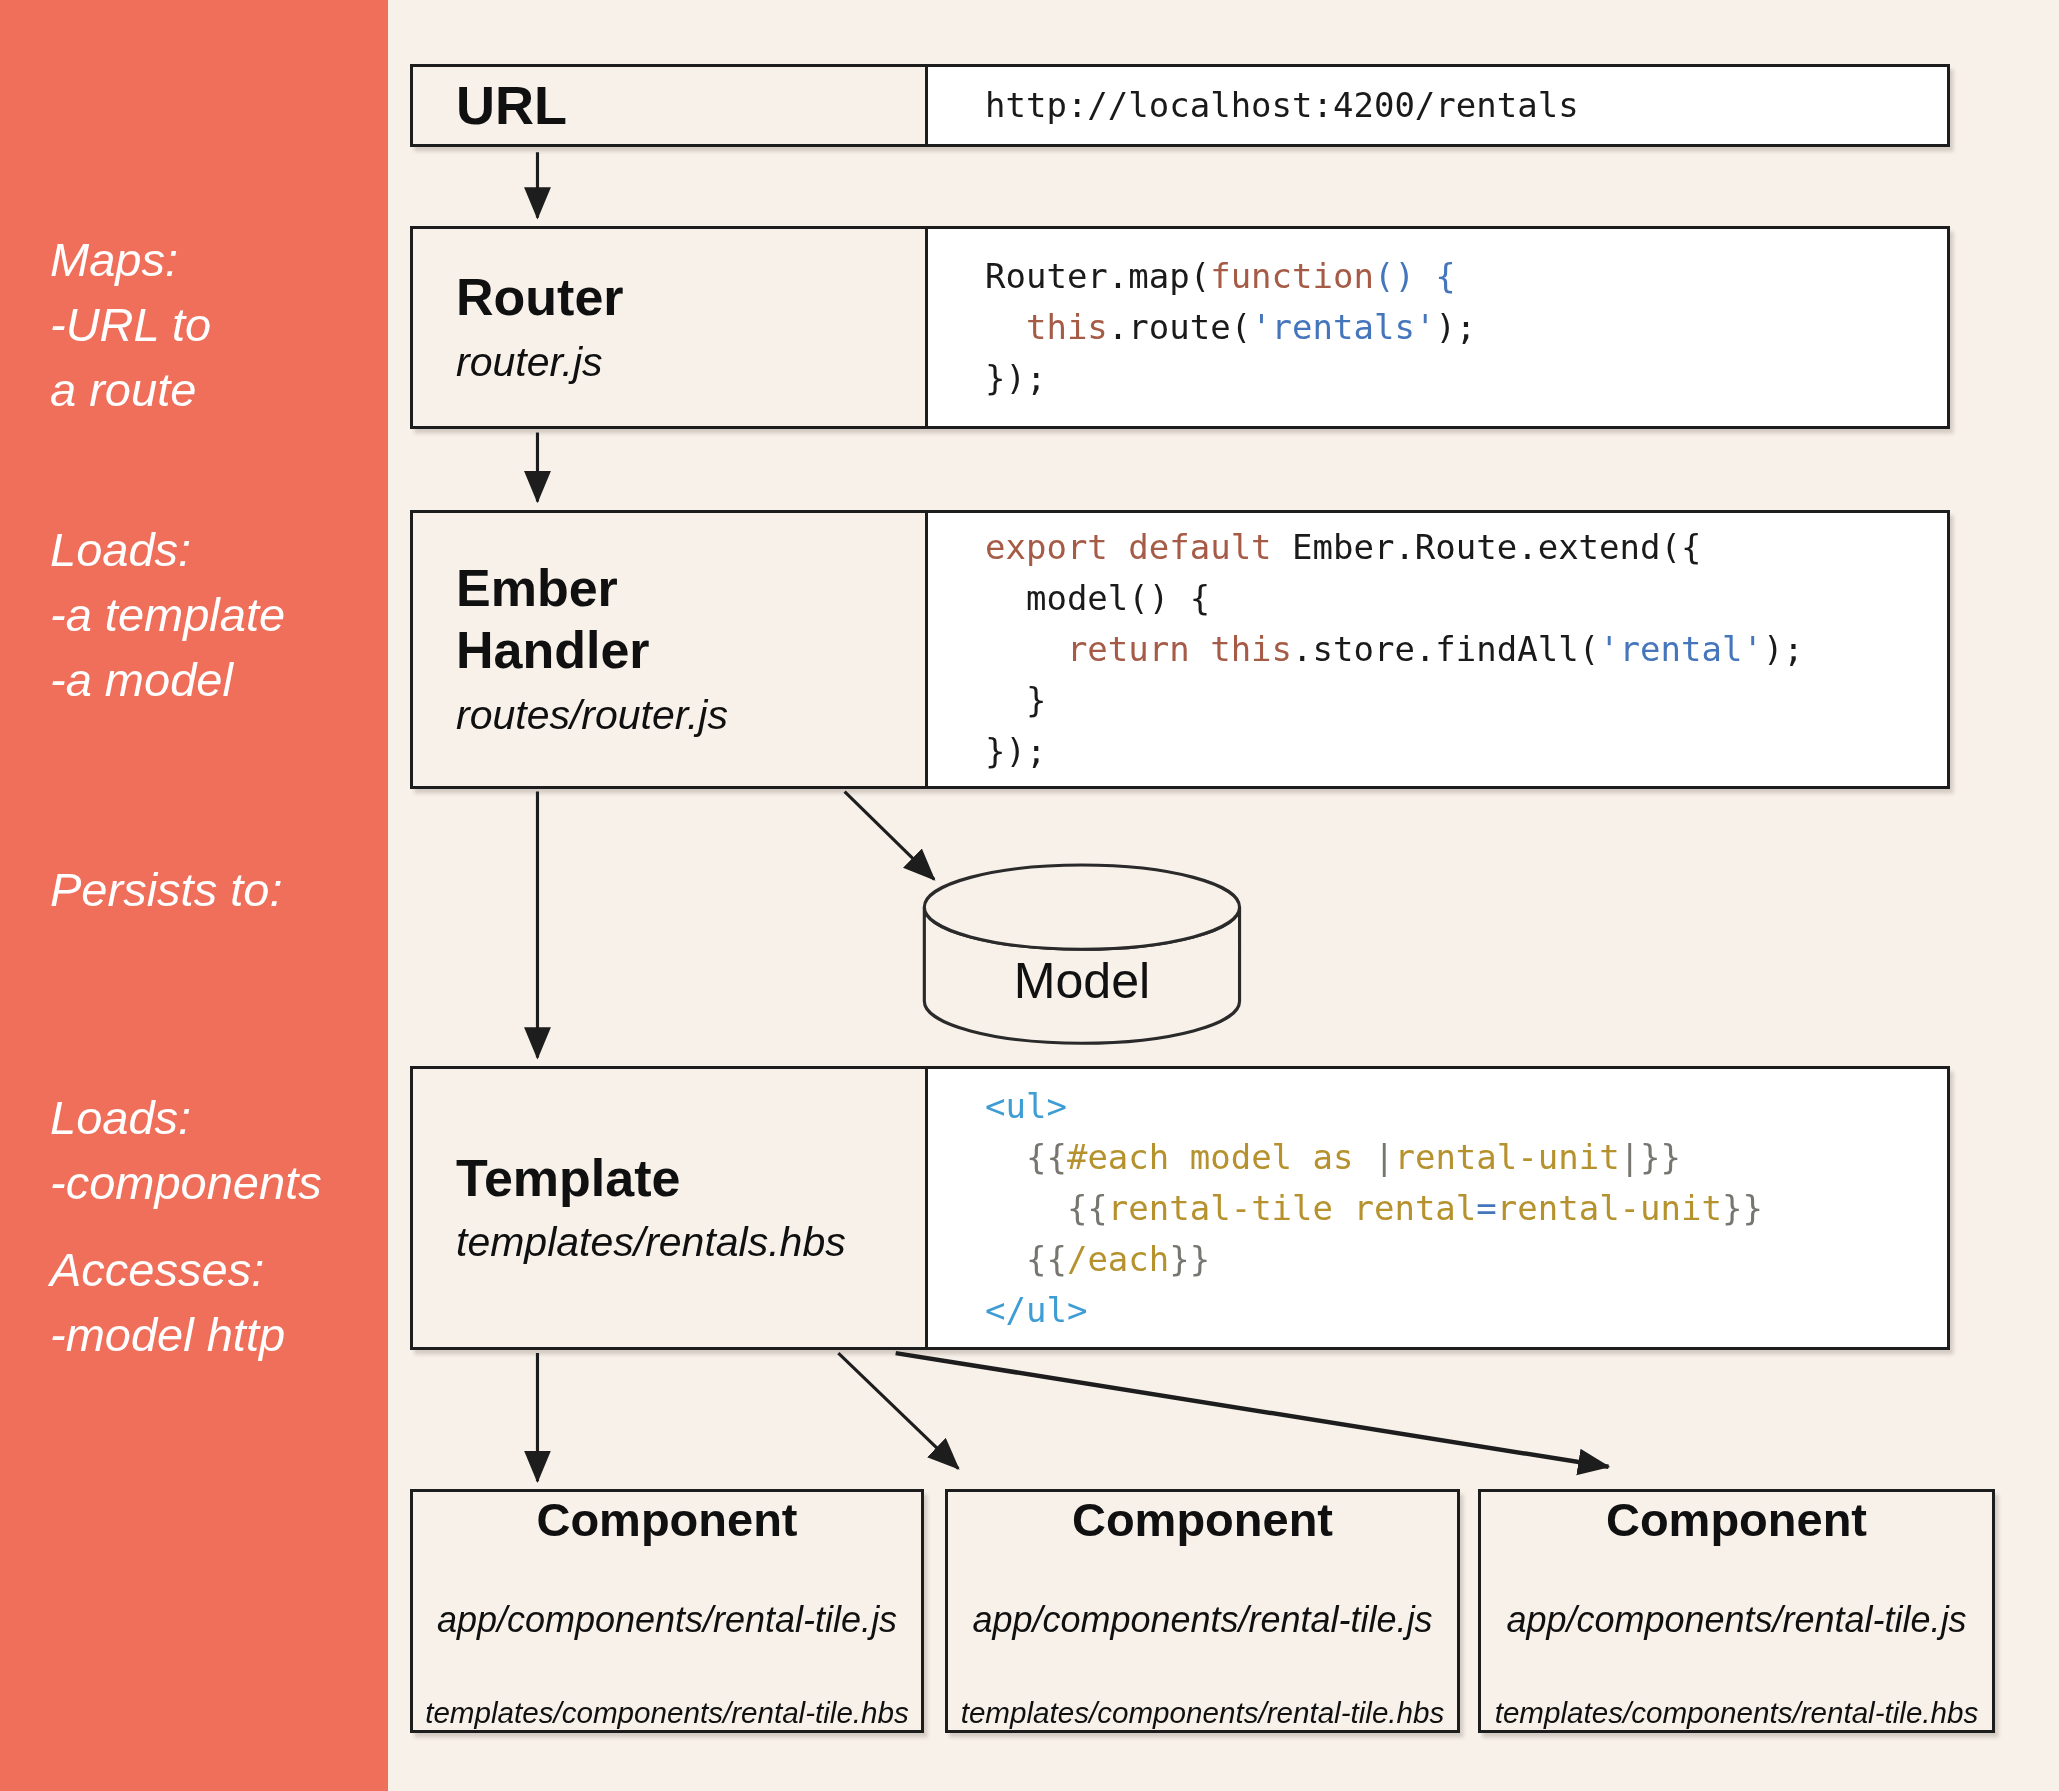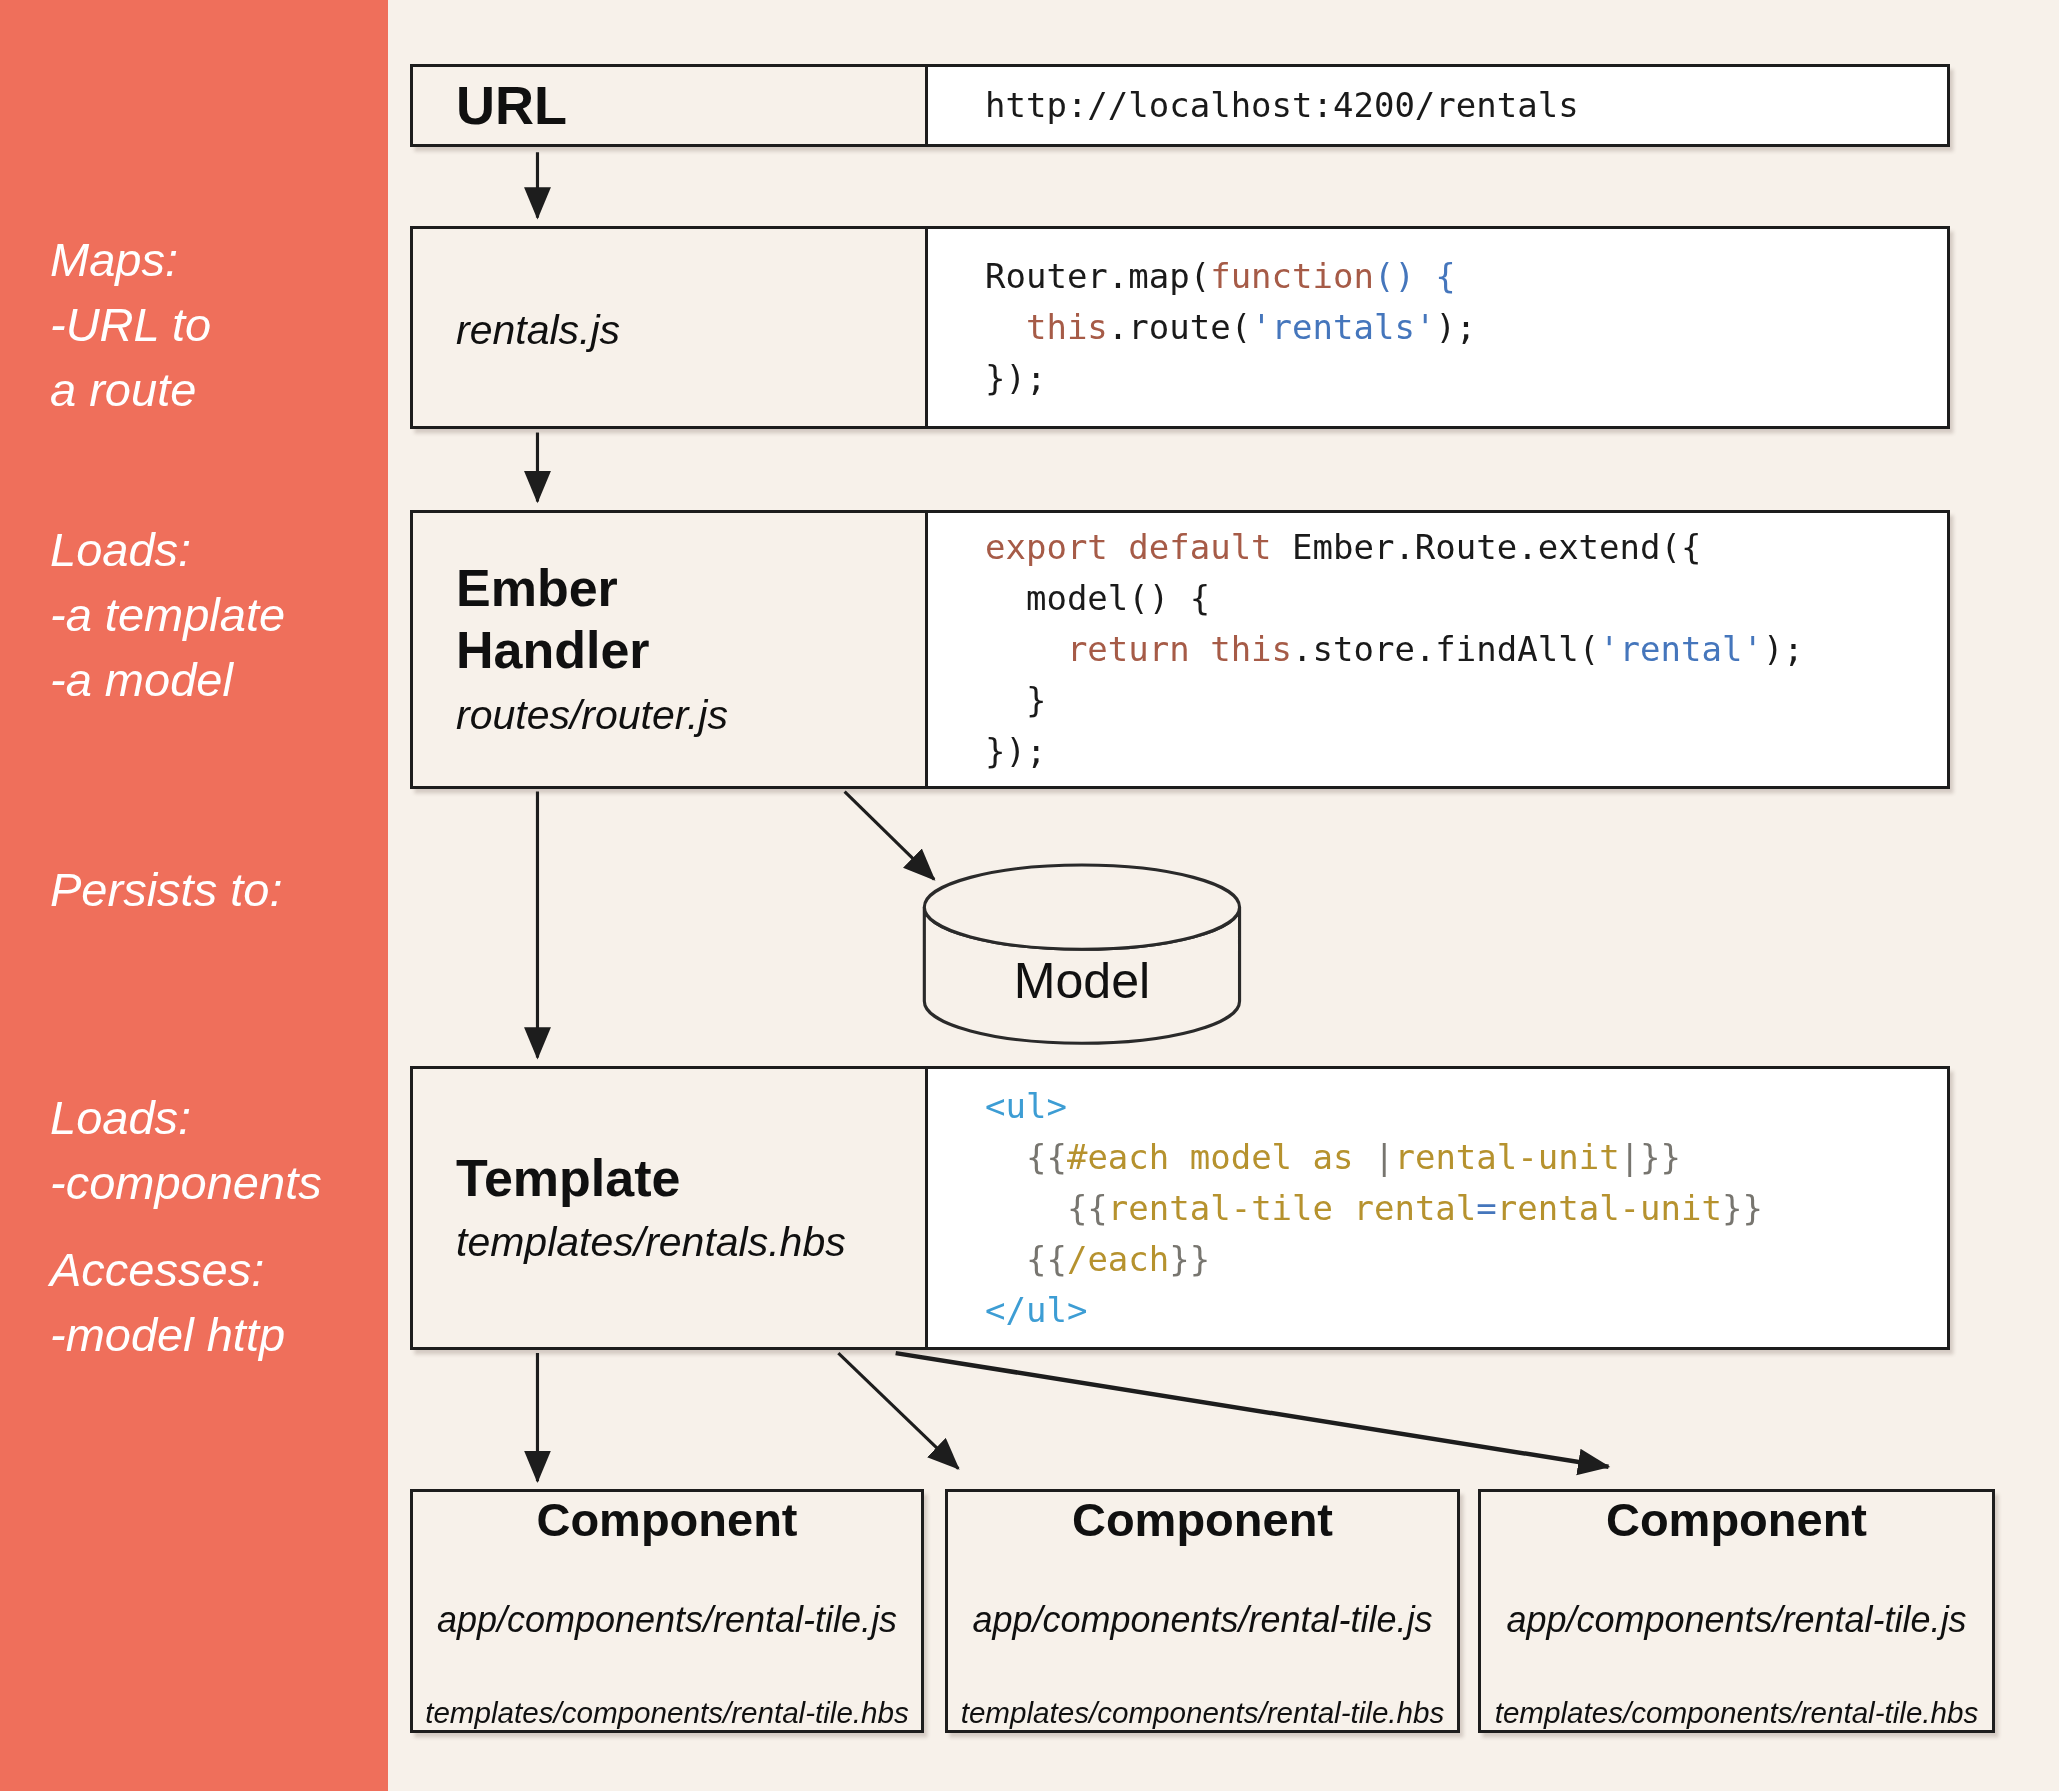--- a/index.html
+++ b/index.html
@@ -72,21 +72,22 @@
 
 <div class="fbox box-url">
   <div class="label">
     <div class="h">URL</div>
   </div>
   <div class="code"><div><span style="color: rgb(26, 26, 26);">http://localhost:4200/rentals</span></div></div>
 </div>
 
 <div class="fbox box-router">
   <div class="label">
-    <div class="file">rentals.js</div>
+    <div class="h">Router</div>
+    <div class="file">router.js</div>
   </div>
   <div class="code"><div><span style="color: rgb(26, 26, 26);">Router.map(</span><span style="color: rgb(166, 91, 71);">function</span><span style="color: rgb(69, 118, 188);">() {</span></div><div><span style="color: rgb(26, 26, 26);">  </span><span style="color: rgb(166, 91, 71);">this</span><span style="color: rgb(26, 26, 26);">.route(</span><span style="color: rgb(69, 118, 188);">'rentals'</span><span style="color: rgb(26, 26, 26);">);</span></div><div><span style="color: rgb(26, 26, 26);">});</span></div></div>
 </div>
 
 <div class="fbox box-handler">
   <div class="label">
     <div class="h">Ember
 Handler</div>
     <div class="file">routes/router.js</div>
   </div>

